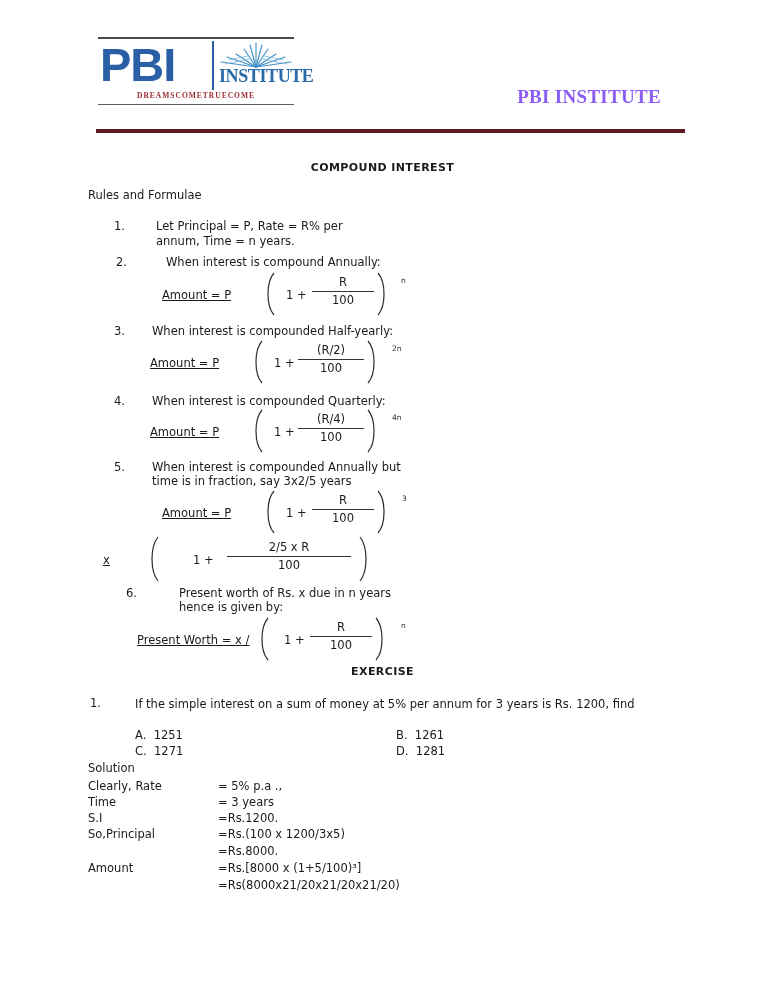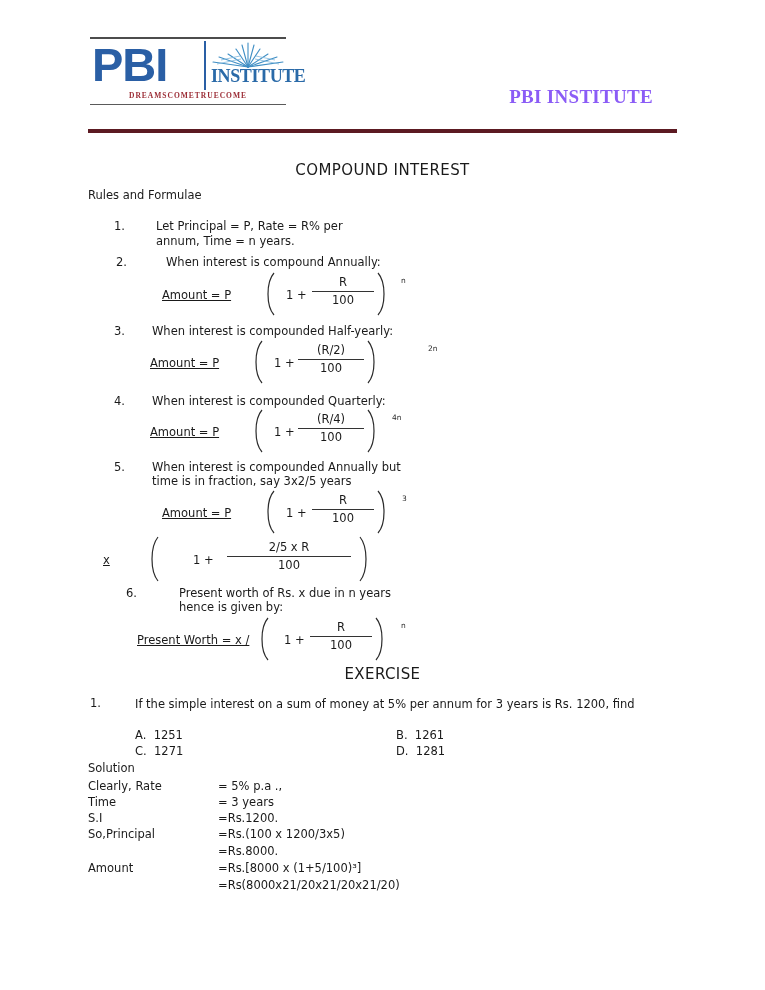--- a/index.html
+++ b/index.html
@@ -19,21 +19,21 @@
     position: absolute;
     left: 0; top: 0;
     width: 765px;
     height: 990px;
     background: #fff;
   }
 
   
   .header {
     position: absolute;
-    left: 0; top: 0;
+    left: 8px; top: 0;
     width: 741px;
     height: 140px;
   }
   .logo-box {
     position: absolute;
     left: 90px;
     top: 37px;
     width: 196px;
     height: 68px;
     border-top: 2px solid #4c4c4c;
@@ -123,22 +123,22 @@
   .t {
     font-size: 11.5px;
     line-height: 16px;
     white-space: pre;
     color: #1a1a1a;
   }
   .ctr-title {
     position: absolute;
     left: 0; width: 765px;
     text-align: center;
-    font-weight: normal;
-    font-size: 15px;
+    font-weight: bold;
+    font-size: 11px;
     letter-spacing: 0.4px;
   }
 
   
   .formula { position: absolute; }
   .lhs {
     position: absolute;
     font-size: 11.5px;
     line-height: 14px;
     white-space: pre;
@@ -280,21 +280,21 @@
     <div class="frac" style="left:298px; top:343px; width:66px;">
       <div class="num">(R/2)</div>
       <div class="bar"></div>
       <div class="den">100</div>
     </div>
     <span class="paren" style="left:366px; top:340px;">
       <svg width="14" height="44" viewBox="0 0 14 44">
           <path d="M2 1 C10 10, 10 34, 2 43" stroke="#2b2b2b" stroke-width="1.2" fill="none"></path>
         </svg>
     </span>
-    <div class="expo" style="left:392px; top:344px;margin-left:36px;">2n</div>
+    <div class="expo" style="left:392px; top:344px;">2n</div>
   </div>
 
   <div class="abs t" style="left:114px; top:393px;">4.</div>
   <div class="abs t" style="left:152px; top:393px;">When interest is compounded Quarterly:</div>
 
   <div class="formula">
     <div class="lhs" style="left:150px; top:425px;">Amount = P</div>
     <span class="paren" style="left:250px; top:409px;">
       <svg width="14" height="44" viewBox="0 0 14 44">
           <path d="M12 1 C4 10, 4 34, 12 43" stroke="#2b2b2b" stroke-width="1.2" fill="none"></path>

